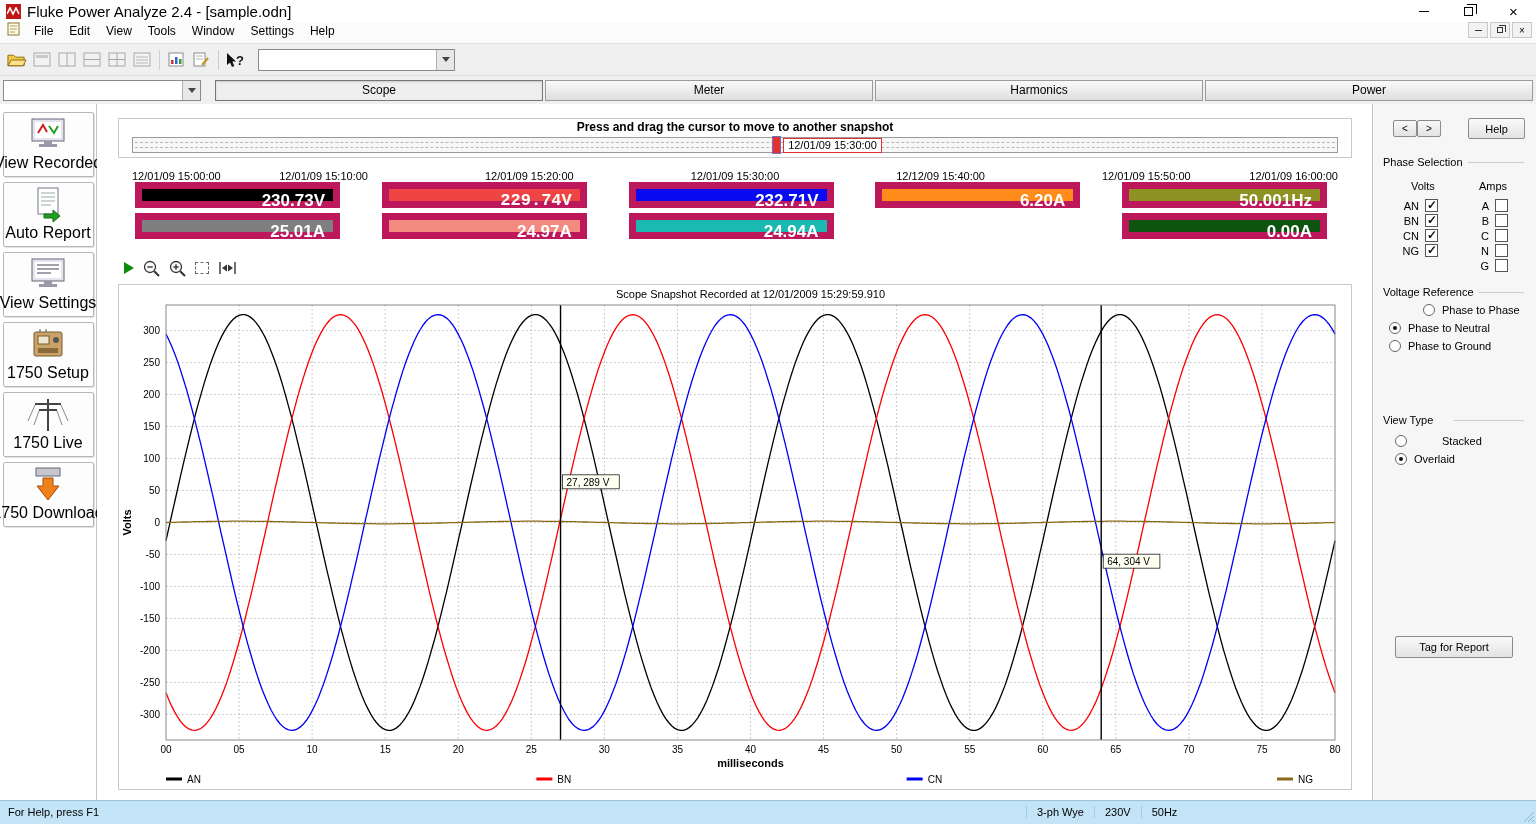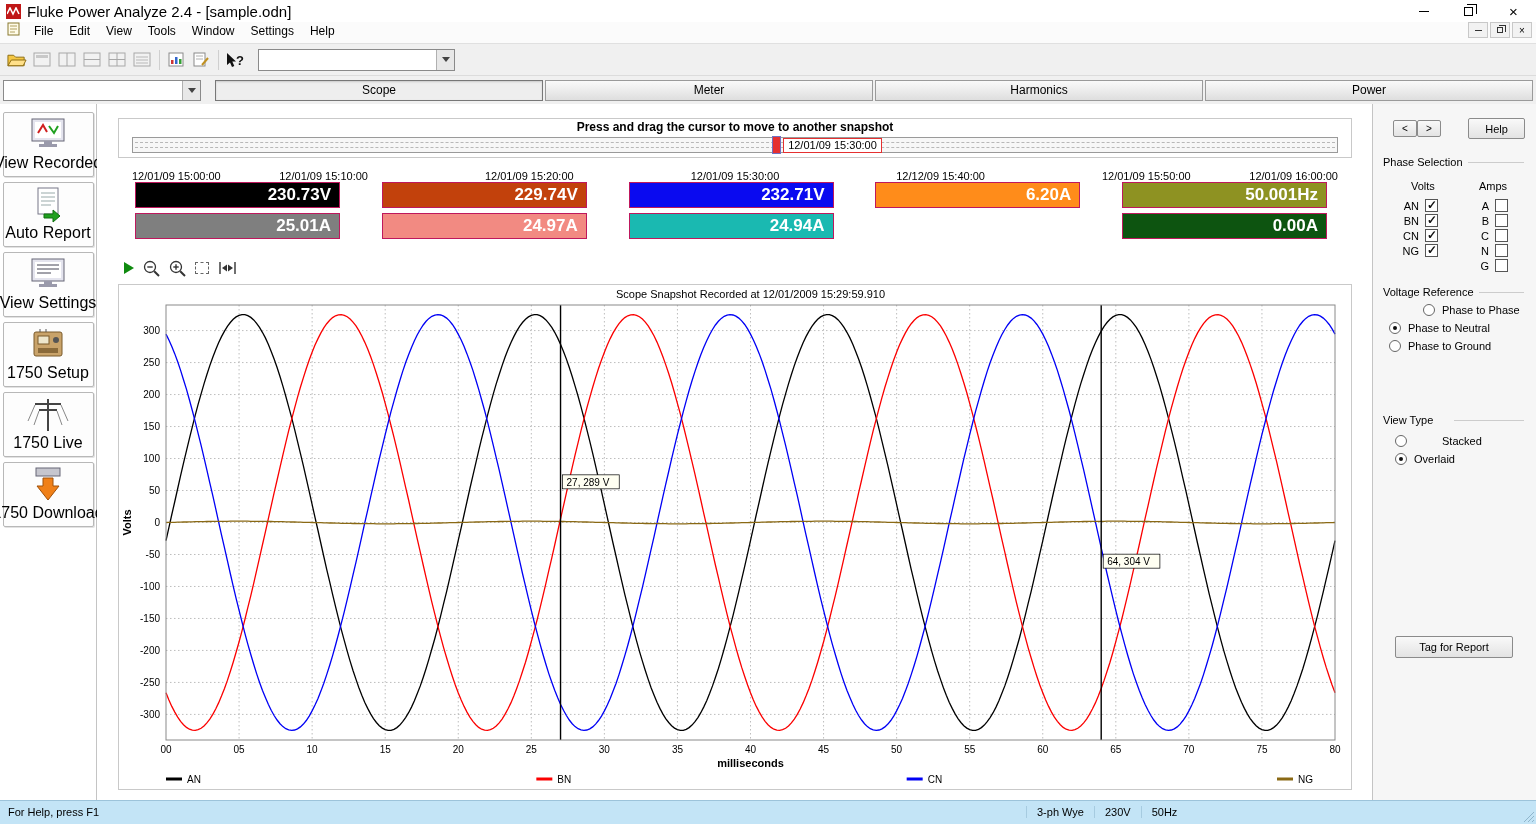--- a/index.html
+++ b/index.html
@@ -67,21 +67,21 @@
   .tlbl:nth-child(1){ left:14px; }
   .tlbl:nth-child(2){ left:16.66%; transform:translateX(-50%); }
   .tlbl:nth-child(3){ left:33.33%; transform:translateX(-50%); }
   .tlbl:nth-child(4){ left:50%; transform:translateX(-50%); }
   .tlbl:nth-child(5){ left:66.66%; transform:translateX(-50%); }
   .tlbl:nth-child(6){ left:83.33%; transform:translateX(-50%); }
   .tlbl:nth-child(7){ right:14px; }
 
   .values { position:absolute; left:38px; right:45px; top:78px; display:flex; justify-content:space-between; }
   .vgroup { width:205px; }
-  .vbox { height:26px; border:1px solid #be185d; color:#fff; font-weight:bold; font-size:17px; line-height:24px; text-align:right; padding:0 8px; }
+  .vbox { height:26px; border:7px solid #be185d; color:#fff; font-weight:bold; font-size:17px; line-height:24px; text-align:right; padding:0 8px; }
   .vbox + .vbox { margin-top:5px; }
 
   .chart-tools { position:absolute; left:27px; top:153px; height:22px; display:flex; align-items:center; gap:9px; }
   .play-tri { width:0; height:0; border-left:10px solid #0f8a0f; border-top:6px solid transparent; border-bottom:6px solid transparent; display:block; }
   .marquee { width:14px; height:12px; border:1px dashed #666; display:block; }
 
   .chart-panel { position:absolute; left:21px; width:1234px; top:180px; height:506px; border:1px solid #c9c9c9; }
   #scope-svg { display:block; }
 
   
@@ -327,21 +327,21 @@
       <span class="tlbl">12/01/09 15:50:00</span>
       <span class="tlbl">12/01/09 16:00:00</span>
     </div>
 
     <div class="values">
       <div class="vgroup">
         <div class="vbox" style="background: rgb(0, 0, 0);">230.73V</div>
         <div class="vbox" style="background: rgb(127, 127, 127);">25.01A</div>
       </div>
       <div class="vgroup">
-        <div class="vbox" style="background: #c2410c;">229.74V</div>
+        <div class="vbox" style="background: #ef4444; font-family: Liberation Mono, monospace;">229.74V</div>
         <div class="vbox" style="background: rgb(242, 138, 130);">24.97A</div>
       </div>
       <div class="vgroup">
         <div class="vbox" style="background: rgb(10, 10, 240);">232.71V</div>
         <div class="vbox" style="background: rgb(26, 185, 177);">24.94A</div>
       </div>
       <div class="vgroup">
         <div class="vbox" style="background: rgb(255, 140, 26);">6.20A</div>
       </div>
       <div class="vgroup">

